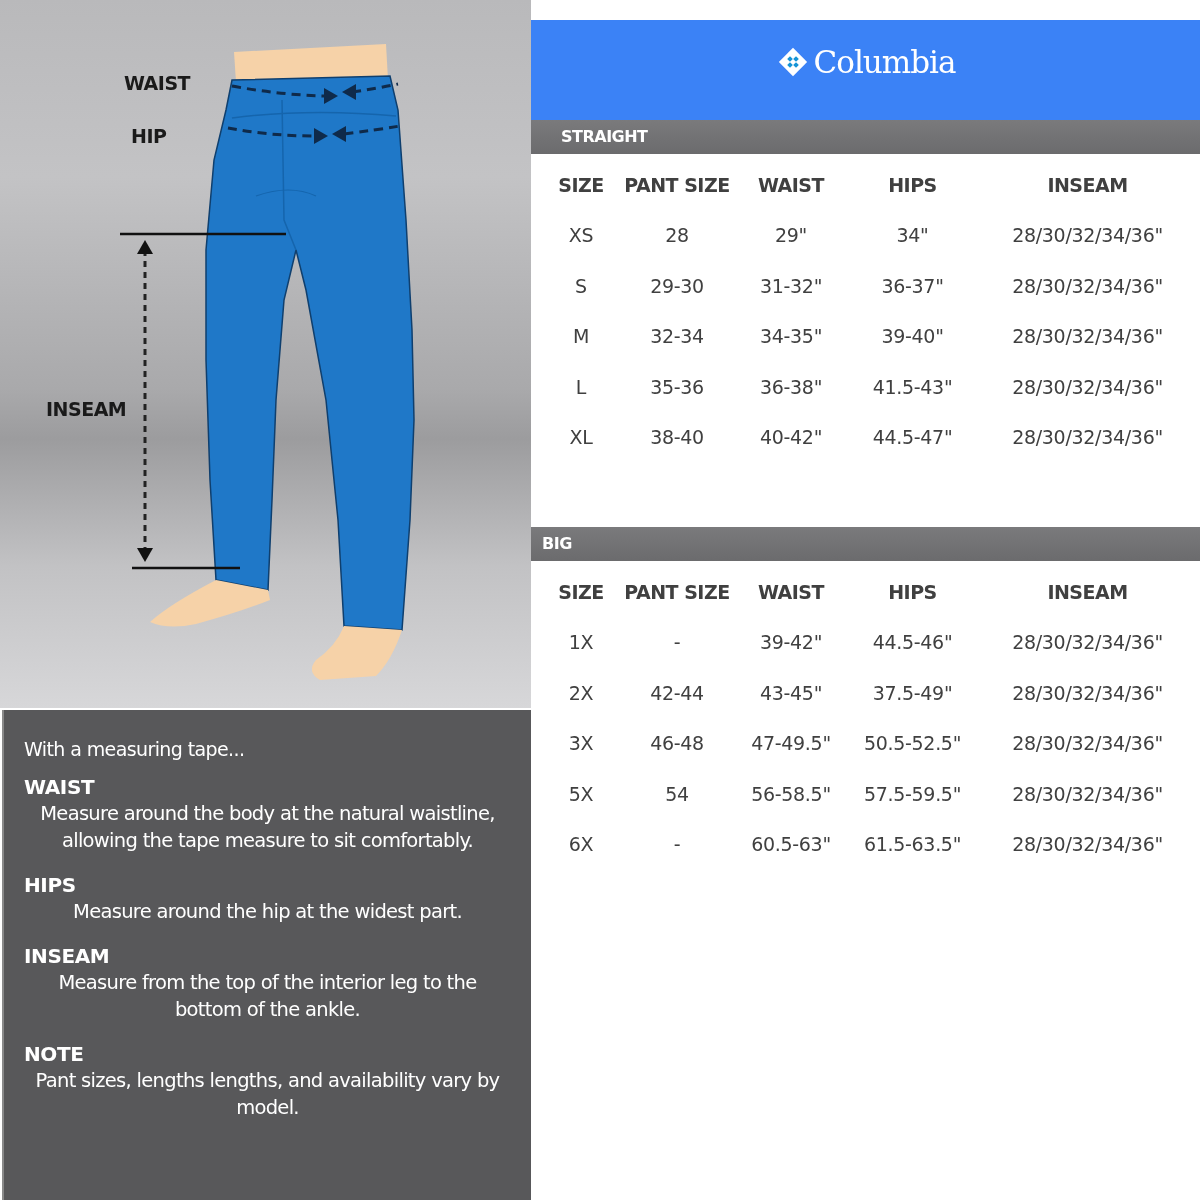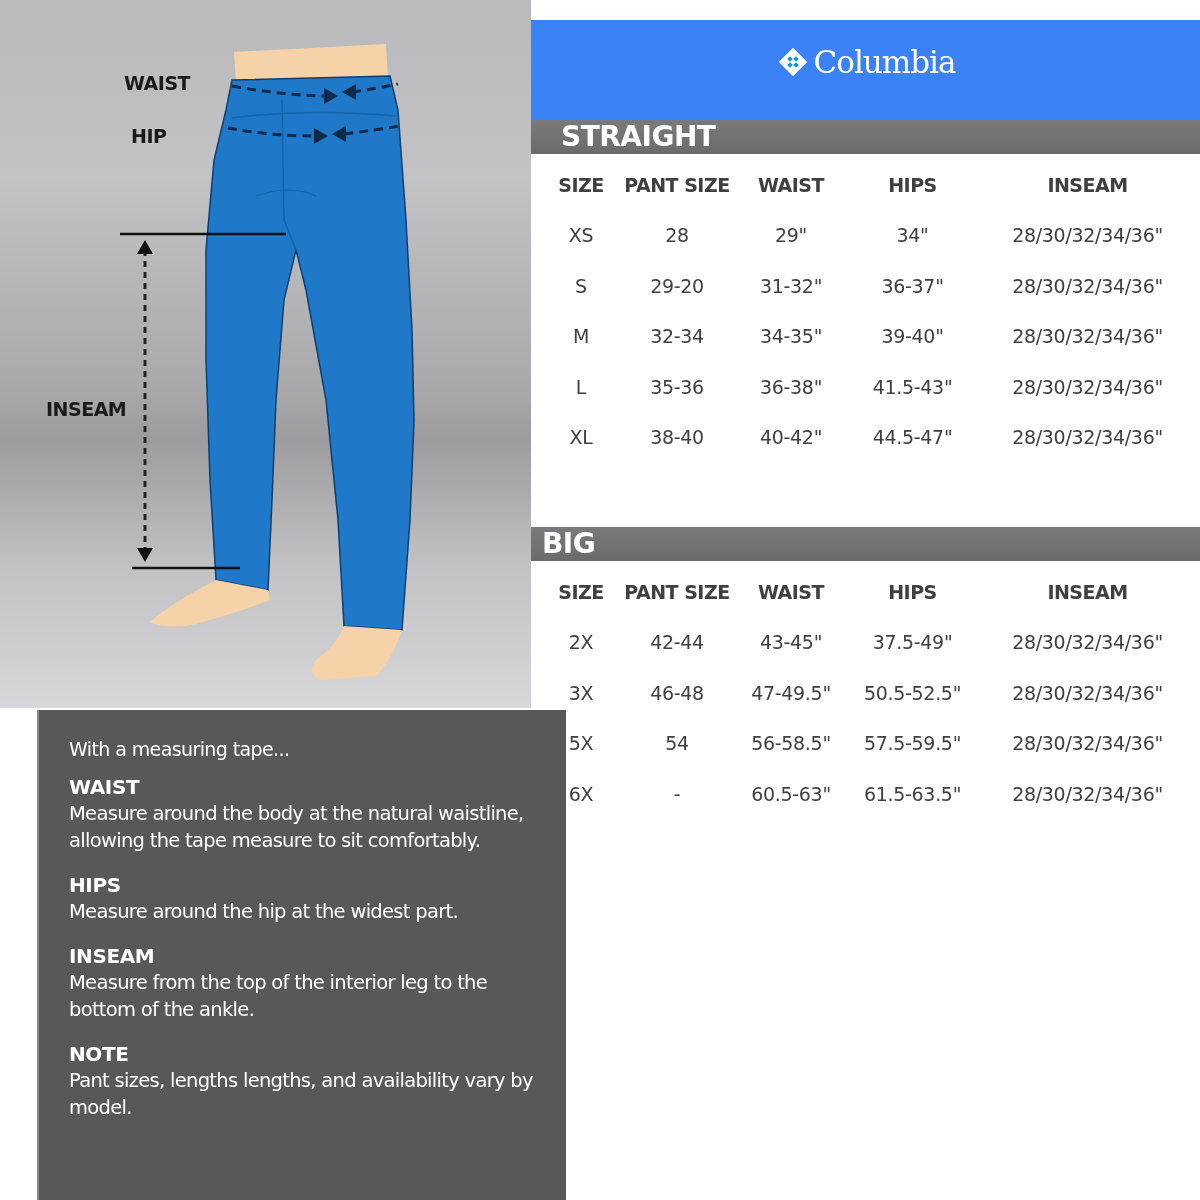--- a/index.html
+++ b/index.html
@@ -5,33 +5,33 @@
     html, body { margin: 0; padding: 0; }
     body { width: 1200px; height: 1200px; position: relative; overflow: hidden; background: #fff; font-family: "DejaVu Sans", "Liberation Sans", sans-serif; }
 
     
     .illus { position: absolute; left: 0; top: 0; width: 531px; height: 708px;
       background: linear-gradient(180deg, #b9b9bb 0%, #c3c3c5 25%, #a9a9ab 55%, #9c9c9e 62%, #c2c2c4 80%, #d7d7d9 100%); overflow: hidden; }
     .illus svg { position: absolute; left: 0; top: 0; }
     .lbl { position: absolute; font-weight: bold; font-size: 19px; color: #1a1a1a; letter-spacing: -0.5px; }
 
     
-    .instr { position: absolute; left: 2px; top: 710px; width: 529px; height: 490px; background: #58585a; color: #fff; box-sizing: border-box; padding: 28px 20px 0 30px; border-left: 2px solid #8a8a8a; margin-left: 35px; }
+    .instr { position: absolute; left: 2px; top: 710px; width: 529px; height: 490px; background: #58585a; color: #fff; box-sizing: border-box; padding: 28px 20px 0 20px; border-left: 2px solid #8a8a8a; }
     .instr .intro { font-size: 19px; margin-bottom: 14px; letter-spacing: -0.6px; }
     .instr .sec { margin-bottom: 18px; }
     .instr .sec h3 { margin: 0; font-size: 20px; font-weight: bold; line-height: 26px; letter-spacing: -0.4px; }
-    .instr .sec p { margin: 0; font-size: 19.5px; line-height: 27px; letter-spacing: -0.7px; }
+    .instr .sec p { margin: 0; font-size: 19.5px; line-height: 27px; letter-spacing: -0.7px; text-align: center; }
 
     
     .hdr { position: absolute; left: 531px; top: 0; width: 669px; height: 120px; background: #3b82f6; color: #fff; text-align: left; margin-top: 20px; }
     .brand { position: absolute; top: 24px; left: 0; width: 100%; display: flex; justify-content: center; align-items: center; }
     .brand-name { font-family: "DejaVu Serif", "Liberation Serif", serif; font-size: 31px; letter-spacing: -1px; margin-left: 4px; }
     .hdr .title { position: absolute; top: 76px; left: 0; width: 100%; font-size: 26px; font-weight: bold; letter-spacing: -0.5px; }
 
-    .secbar { position: absolute; left: 531px; width: 669px; height: 34px; background: linear-gradient(180deg,#7a7a7c,#6b6b6d); color: #fff; font-weight: bold; font-size: 28px; line-height: 34px; box-sizing: border-box; padding-left: 30px; letter-spacing: -0.5px; }
+    .secbar { position: absolute; left: 531px; width: 669px; height: 34px; background: linear-gradient(180deg,#7a7a7c,#6b6b6d); color: #fff; font-weight: bold; font-size: 16px; line-height: 34px; box-sizing: border-box; padding-left: 30px; letter-spacing: -0.5px; }
     .secbar.s1 { top: 120px; }
     .secbar.s2 { top: 527px; padding-left: 11px; }
 
     table.sz { position: absolute; left: 540px; width: 660px; border-collapse: collapse; color: #404040; }
     table.sz th { font-weight: bold; font-size: 19px; height: 50px; text-align: center; letter-spacing: -0.5px; padding: 0; }
     table.sz td { font-size: 19px; height: 50.5px; text-align: center; padding: 0; letter-spacing: -0.3px; }
     table.t1 { top: 160px; }
     table.t2 { top: 567px; }
     col.c1 { width: 82px; } col.c2 { width: 110px; } col.c3 { width: 118px; } col.c4 { width: 125px; } col.c5 { width: 225px; }
   </style>
@@ -130,21 +130,21 @@
   <tbody>
     <tr>
       <td>XS</td>
       <td>28</td>
       <td>29"</td>
       <td>34"</td>
       <td>28/30/32/34/36"</td>
     </tr>
     <tr>
       <td>S</td>
-      <td>29-20</td>
+      <td>29-30</td>
       <td>31-32"</td>
       <td>36-37"</td>
       <td>28/30/32/34/36"</td>
     </tr>
     <tr>
       <td>M</td>
       <td>32-34</td>
       <td>34-35"</td>
       <td>39-40"</td>
       <td>28/30/32/34/36"</td>
@@ -179,20 +179,27 @@
     <tr>
       <th>SIZE</th>
       <th>PANT SIZE</th>
       <th>WAIST</th>
       <th>HIPS</th>
       <th>INSEAM</th>
     </tr>
   </thead>
   <tbody>
     <tr>
+      <td>1X</td>
+      <td>-</td>
+      <td>39-42"</td>
+      <td>44.5-46"</td>
+      <td>28/30/32/34/36"</td>
+    </tr>
+    <tr>
       <td>2X</td>
       <td>42-44</td>
       <td>43-45"</td>
       <td>37.5-49"</td>
       <td>28/30/32/34/36"</td>
     </tr>
     <tr>
       <td>3X</td>
       <td>46-48</td>
       <td>47-49.5"</td>

